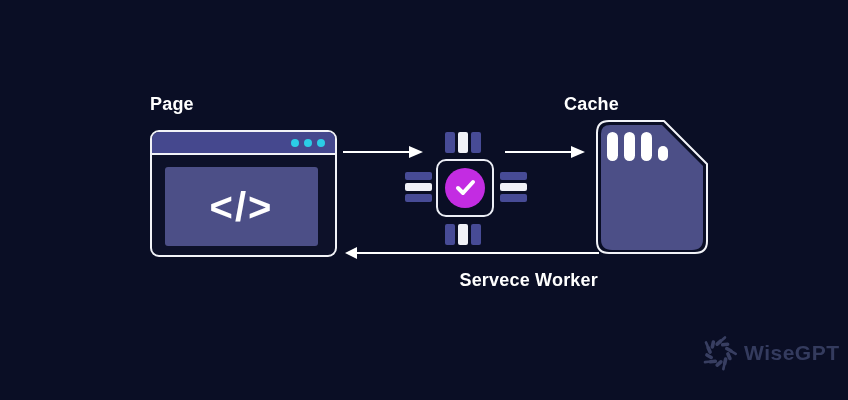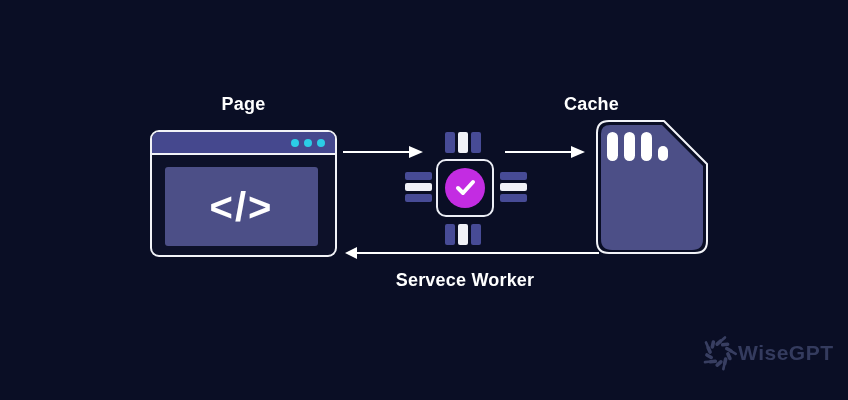--- a/index.html
+++ b/index.html
@@ -1,23 +1,23 @@
 <!DOCTYPE html>
 <html><head>
 <meta charset="utf-8">
 <style>
   html,body{margin:0;padding:0;background:#0a0e25;}
   .canvas{
     position:relative;width:848px;height:400px;overflow:hidden;
     background:#0a0e25;font-family:"Liberation Sans",sans-serif;
   }
   .label{position:absolute;color:#ffffff;font-size:18px;font-weight:700;letter-spacing:.2px;}
-  #page-label{left:150px;top:94px;width:187px;text-align:center;}
+  #page-label{left:150px;top:94px;width:187px;}
   #cache-label{left:564px;top:94px;}
-  #sw-label{left:332px;top:270px;width:266px;text-align:center;}
+  #sw-label{left:332px;top:270px;width:266px;text-align:right;}
 
   
   .browser{position:absolute;left:150px;top:130px;width:187px;height:127px;
     box-sizing:border-box;border:2px solid #f2f3f8;border-radius:9px;
     background:#0d1129;display:flex;flex-direction:column;}
   .browser-header{height:21px;flex:0 0 21px;background:#45488e;
     border-bottom:2px solid #f2f3f8;border-radius:7px 7px 0 0;
     display:flex;align-items:center;justify-content:flex-end;gap:5px;padding-right:10px;}
   .dot{width:8px;height:8px;border-radius:50%;background:#2bcde6;}
   .browser-body{flex:1;display:flex;padding:12px 17px 9px 13px;}
@@ -34,21 +34,21 @@
     display:flex;align-items:center;justify-content:center;}
   .pin{position:absolute;border-radius:2px;}
   .pin-v{width:10px;height:21px;}
   .pin-h{width:27px;height:8px;}
   .pin-purple{background:#474b96;}
   .pin-white{background:#f0f1f7;}
 
   .arrow{position:absolute;}
   .sdcard{position:absolute;left:596px;top:120px;}
 
-  .watermark{position:absolute;left:700px;top:334px;display:flex;align-items:center;opacity:.92;}
+  .watermark{position:absolute;left:700px;top:334px;display:flex;align-items:center;gap:6px;opacity:.92;}
   .brand{color:#383f63;font-size:21px;font-weight:700;letter-spacing:.5px;}
 </style>
 </head>
 <body>
 
 <div class="canvas">
 
   <div class="label" id="page-label">Page</div>
   <div class="label" id="cache-label">Cache</div>
   <div class="label" id="sw-label">Servece Worker</div>

